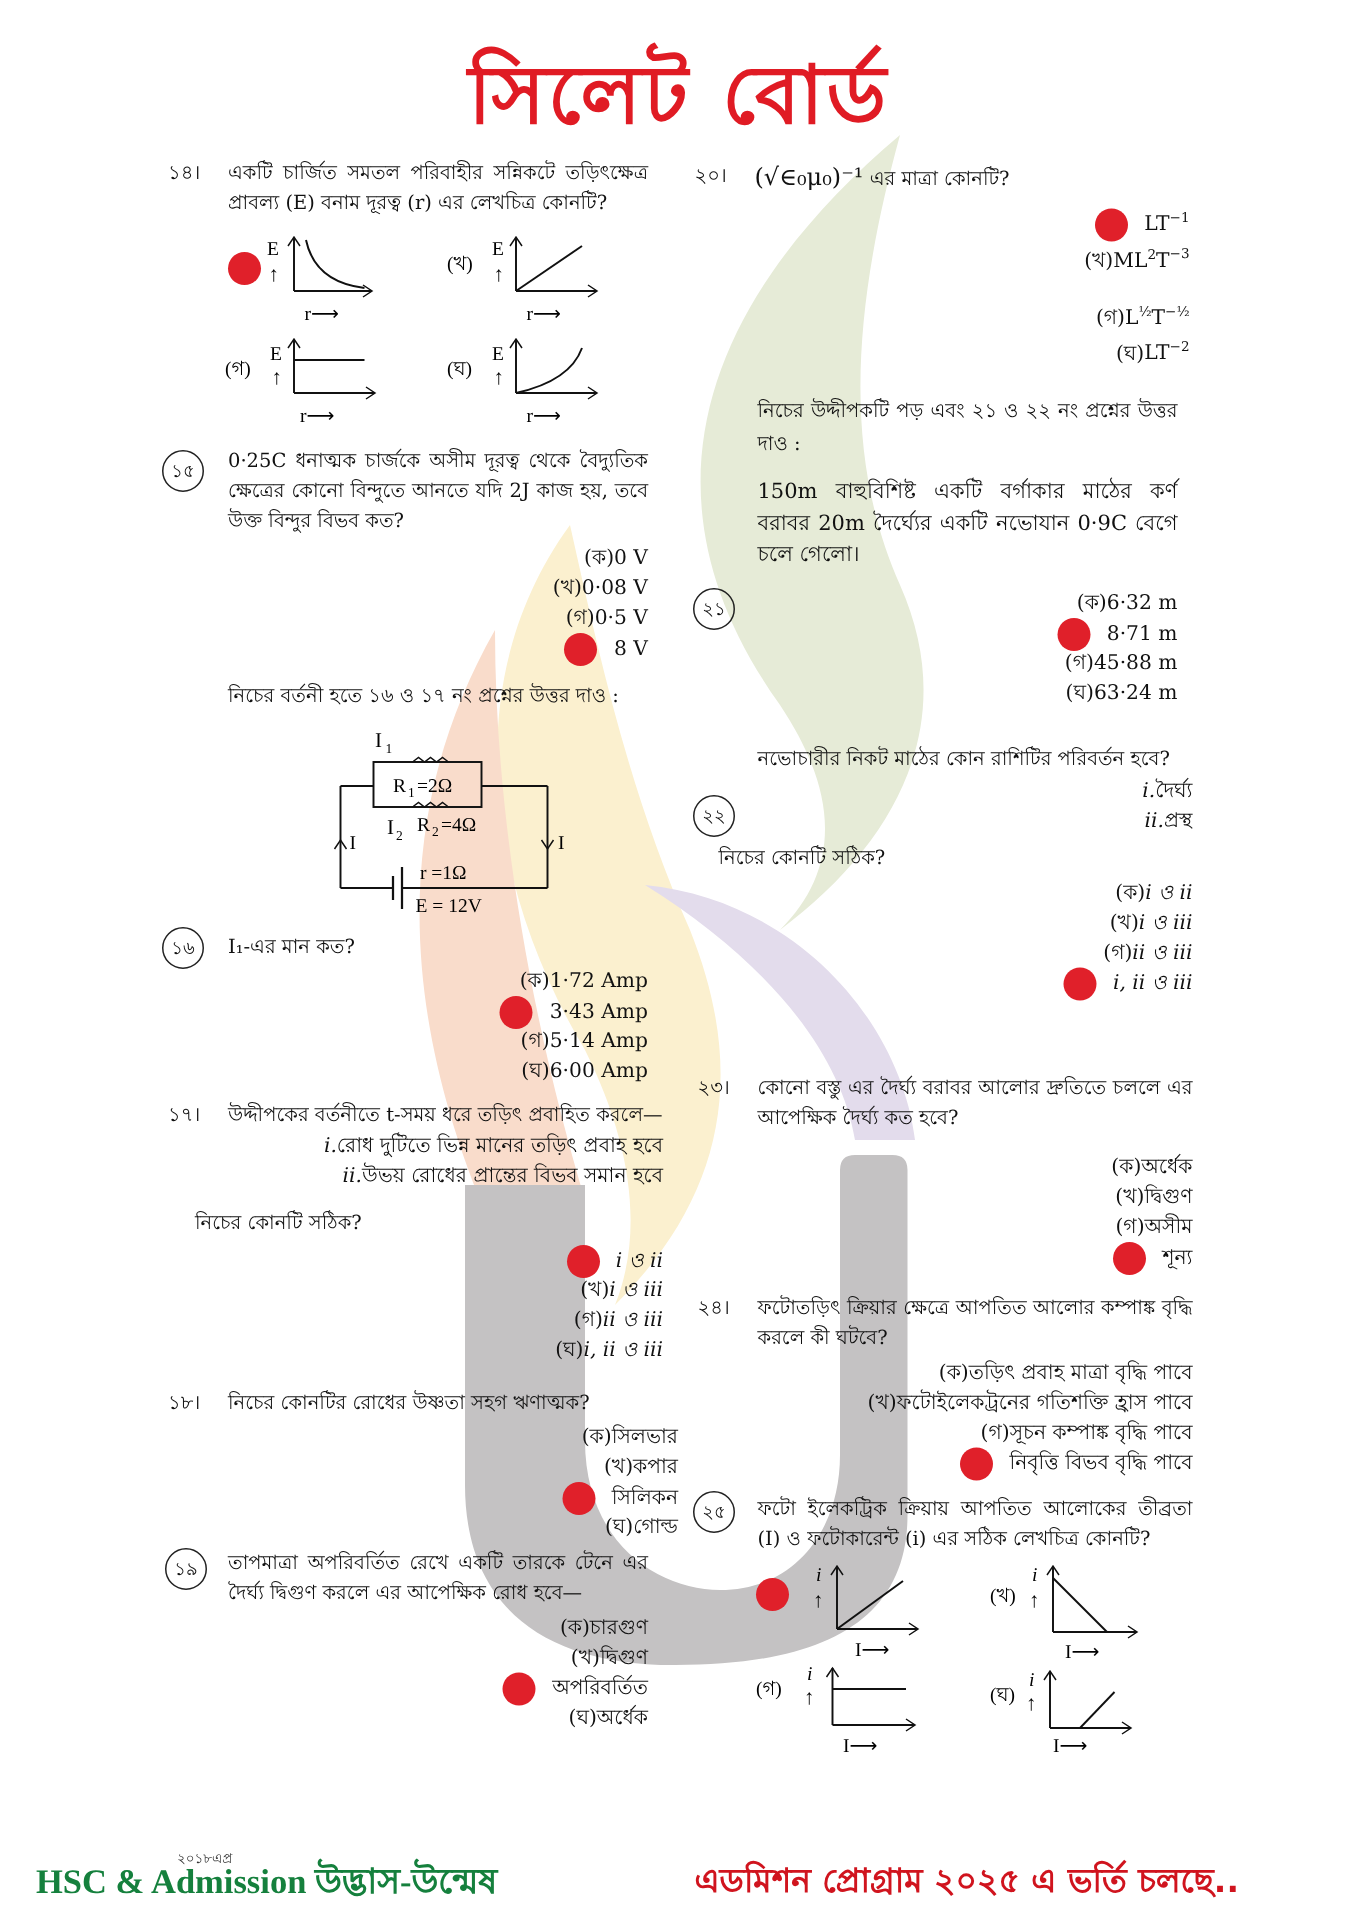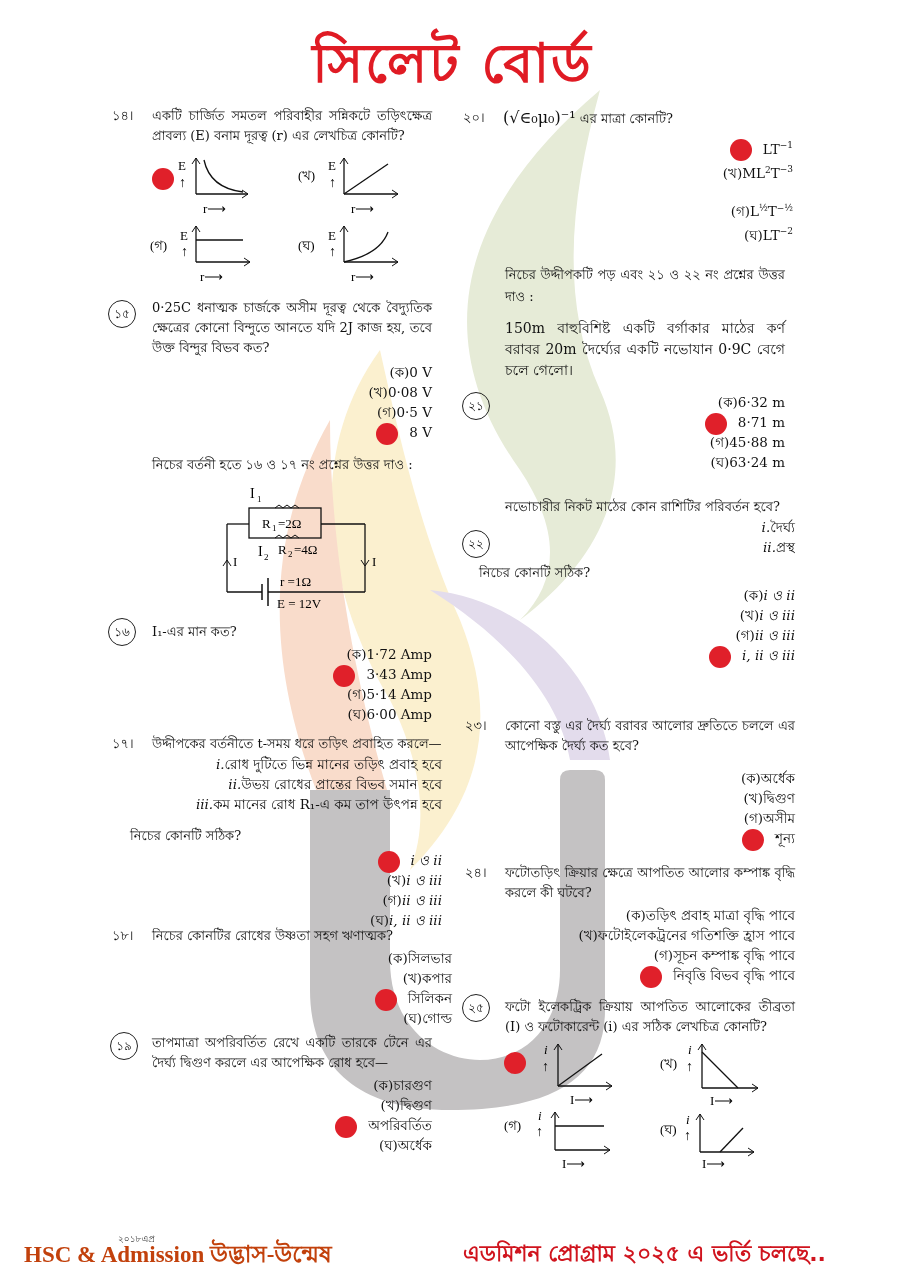--- a/index.html
+++ b/index.html
@@ -9,21 +9,21 @@
   .wm{position:absolute;z-index:0;}
   .content{position:absolute;z-index:2;}
   .q{position:absolute;font-size:13px;line-height:20px;}
   .qnum{position:absolute;left:0;top:0;font-size:13px;}
   .qtext{margin-left:40px;text-align:justify;}
   .opt{position:relative;height:20px;line-height:20px;font-size:13.5px;margin-left:40px;text-align:right;}
   .opt .lbl{display:inline-block;width:30px;}
   .dot{display:inline-block;width:22px;height:22px;border-radius:50%;background:#e0202a;vertical-align:middle;margin-left:-3px;margin-right:11px;}
   .roman{font-style:italic;display:inline-block;width:28px;}
   .circled{position:absolute;border:1.5px solid #222;border-radius:50%;width:26px;height:26px;text-align:center;line-height:26px;font-size:12px;}
-  .footer-l{position:absolute;left:24px;top:1236px;font-family:"Liberation Serif",serif;font-weight:bold;font-size:23px;color:#c2410c;}
+  .footer-l{position:absolute;left:24px;top:1236px;font-family:"Liberation Serif",serif;font-weight:bold;font-size:23px;color:#15803d;}
   .footer-r{position:absolute;left:463px;top:1236px;font-family:"DejaVu Sans",sans-serif;font-weight:bold;font-size:22px;color:#d0141e;}
   .footer-small{position:absolute;left:118px;top:1232px;font-size:9px;color:#333;}
   sup,sub{font-size:9px;}
   svg text{font-family:"Liberation Serif",serif;}
 </style>
 </head>
 <body>
 
 <svg class="wm" width="905" height="1280" style="left:0;top:0;">
   <path d="M600 90 C 470 200, 420 330, 520 470 C 560 530, 560 580, 520 620 C 600 560, 640 480, 600 390 C 560 300, 570 200, 600 90 Z" fill="#e6ebd7"></path>
@@ -133,21 +133,20 @@
     <div class="opt"><span class="dot"></span><span>3·43 Amp</span></div>
     <div class="opt"><span class="lbl">(গ)</span><span>5·14 Amp</span></div>
     <div class="opt"><span class="lbl">(ঘ)</span><span>6·00 Amp</span></div>
   </div>
 
   <div class="q" style="left:112px;top:734px;width:330px;">
     <span class="qnum">১৭।</span>
     <div class="qtext">উদ্দীপকের বর্তনীতে t-সময় ধরে তড়িৎ প্রবাহিত করলে—</div>
     <div class="opt"><span class="roman">i.</span><span>রোধ দুটিতে ভিন্ন মানের তড়িৎ প্রবাহ হবে</span></div>
     <div class="opt"><span class="roman">ii.</span><span>উভয় রোধের প্রান্তের বিভব সমান হবে</span></div>
-    <div class="opt"><span class="roman">iii.</span><span>কম মানের রোধ R₁-এ কম তাপ উৎপন্ন হবে</span></div>
     <div style="margin-left:18px;margin-top:12px;">নিচের কোনটি সঠিক?</div>
     <div class="opt" style="margin-top:4px;"><span class="dot"></span><span style="font-style:italic">i ও ii</span></div>
     <div class="opt"><span class="lbl">(খ)</span><span style="font-style:italic">i ও iii</span></div>
     <div class="opt"><span class="lbl">(গ)</span><span style="font-style:italic">ii ও iii</span></div>
     <div class="opt"><span class="lbl">(ঘ)</span><span style="font-style:italic">i, ii ও iii</span></div>
   </div>
 
   <div class="q" style="left:112px;top:926px;width:340px;">
     <span class="qnum">১৮।</span>
     <div class="qtext">নিচের কোনটির রোধের উষ্ণতা সহগ ঋণাত্মক?</div>

